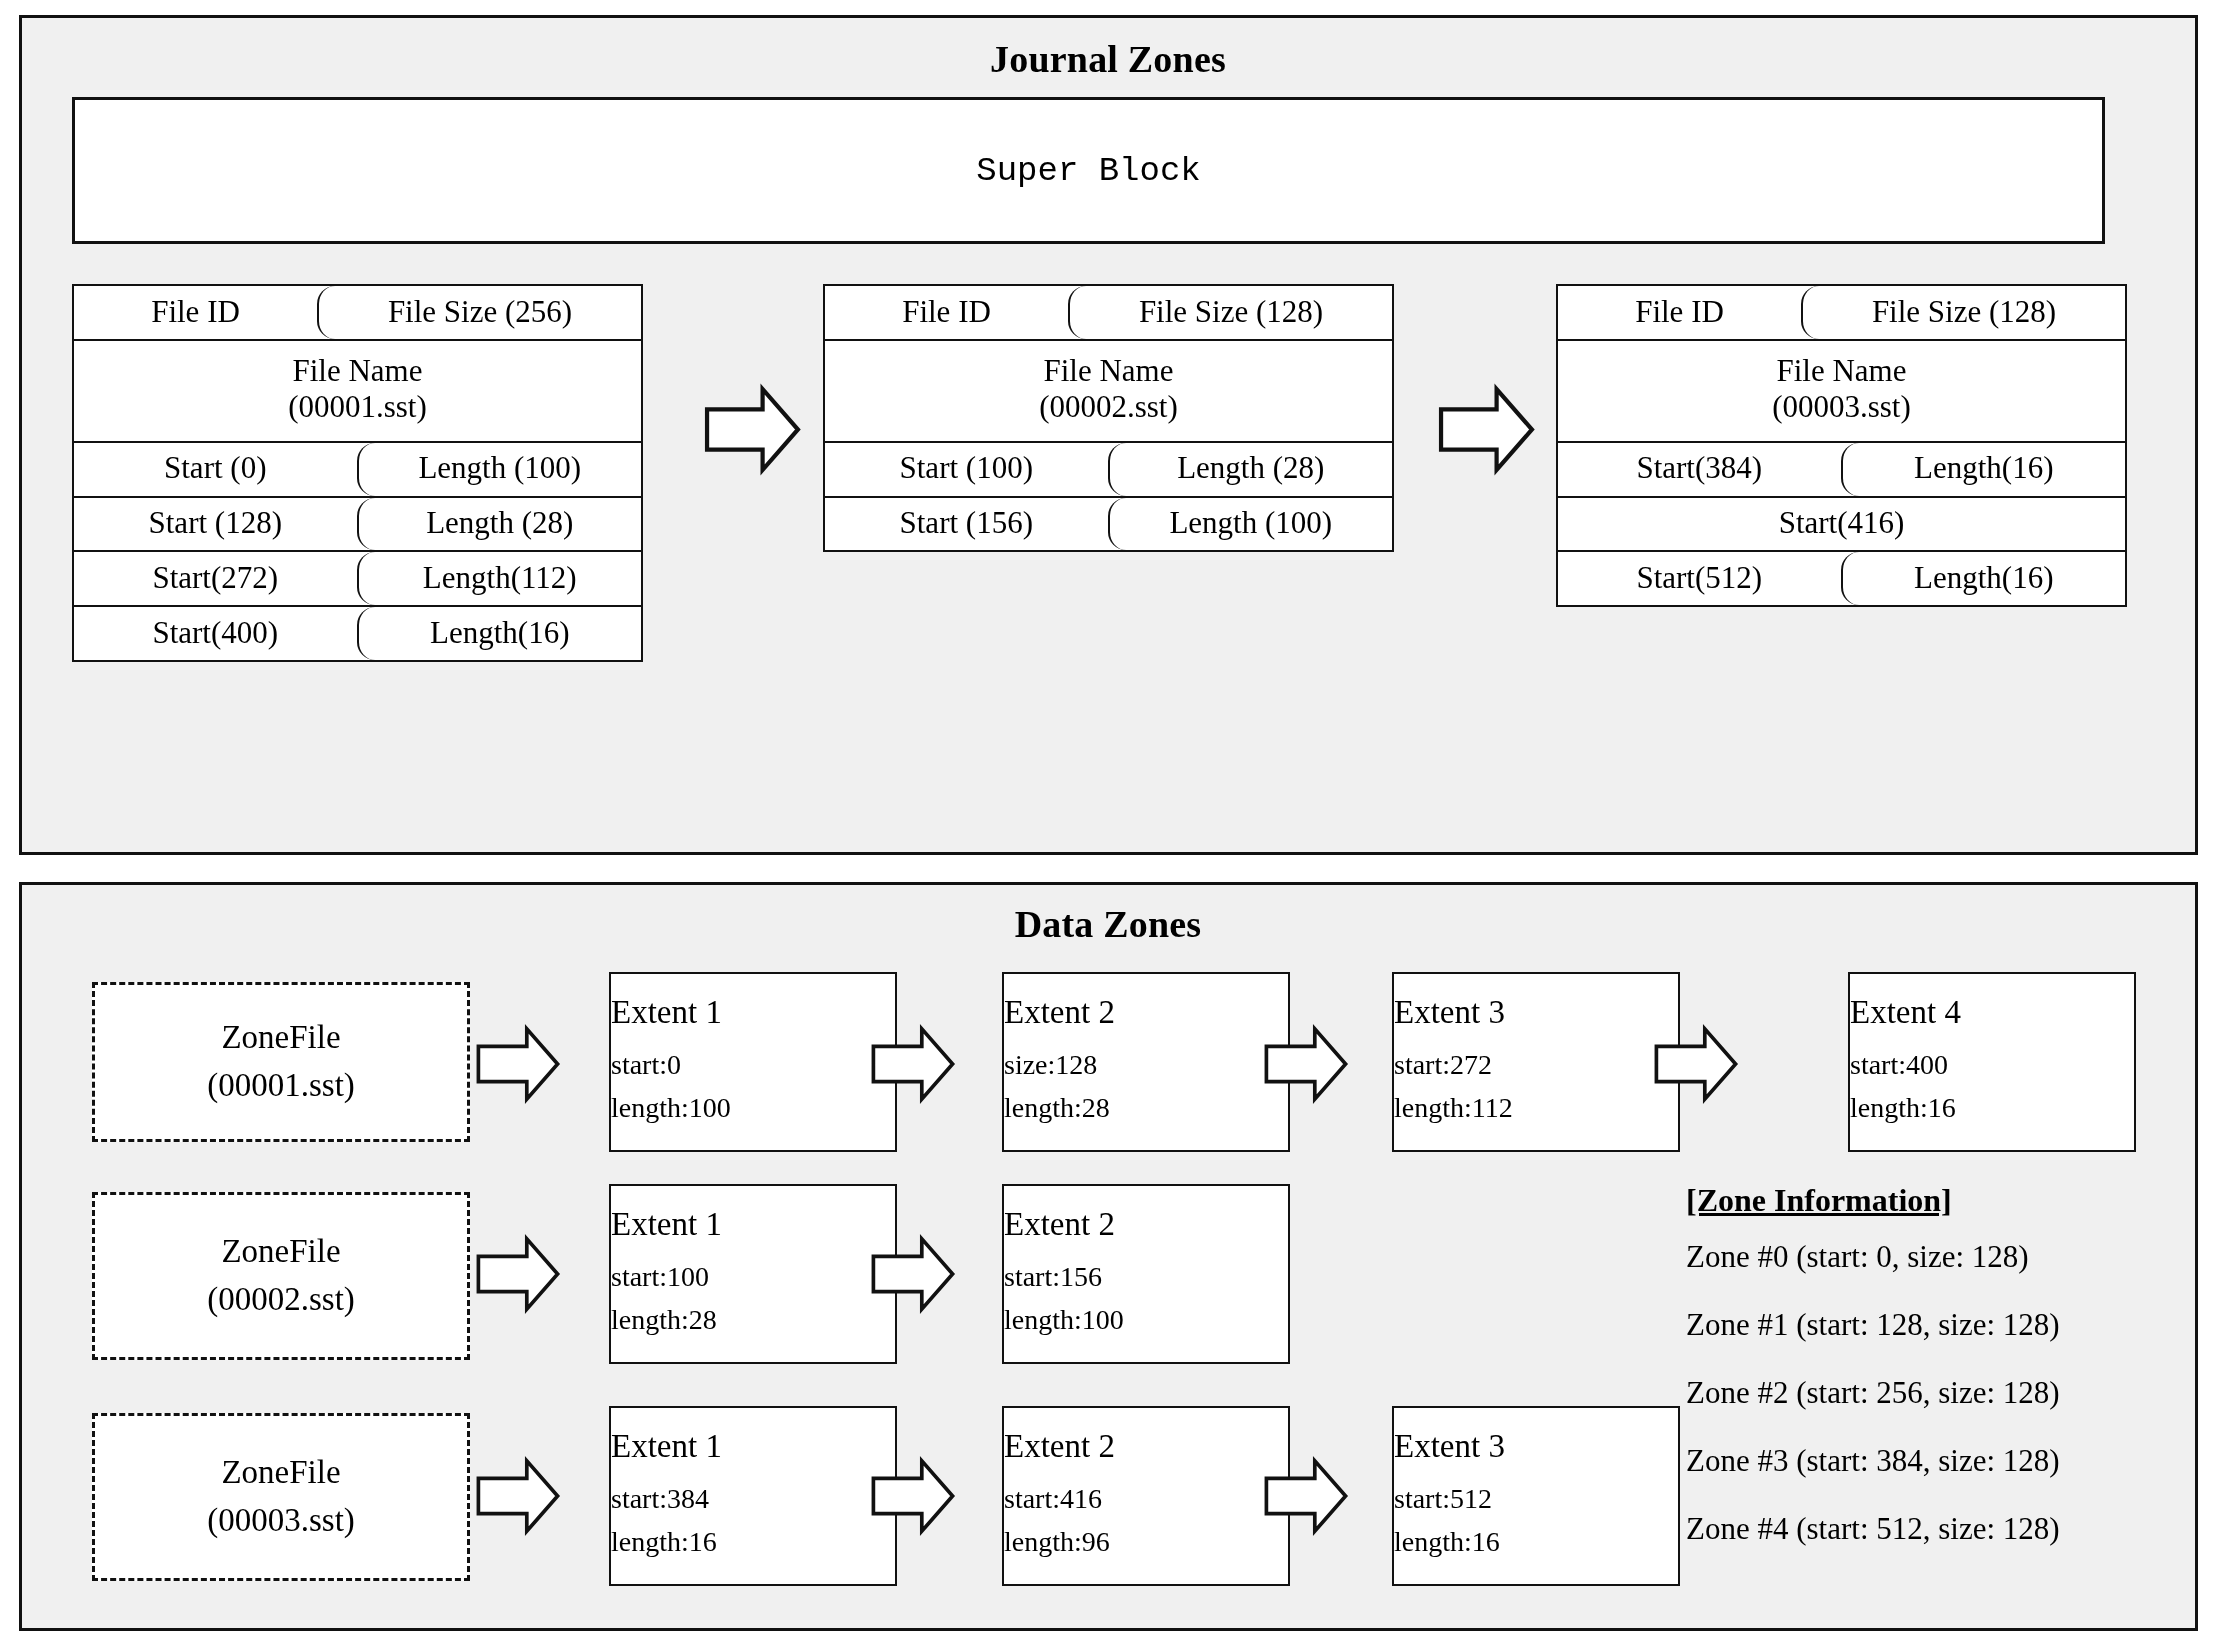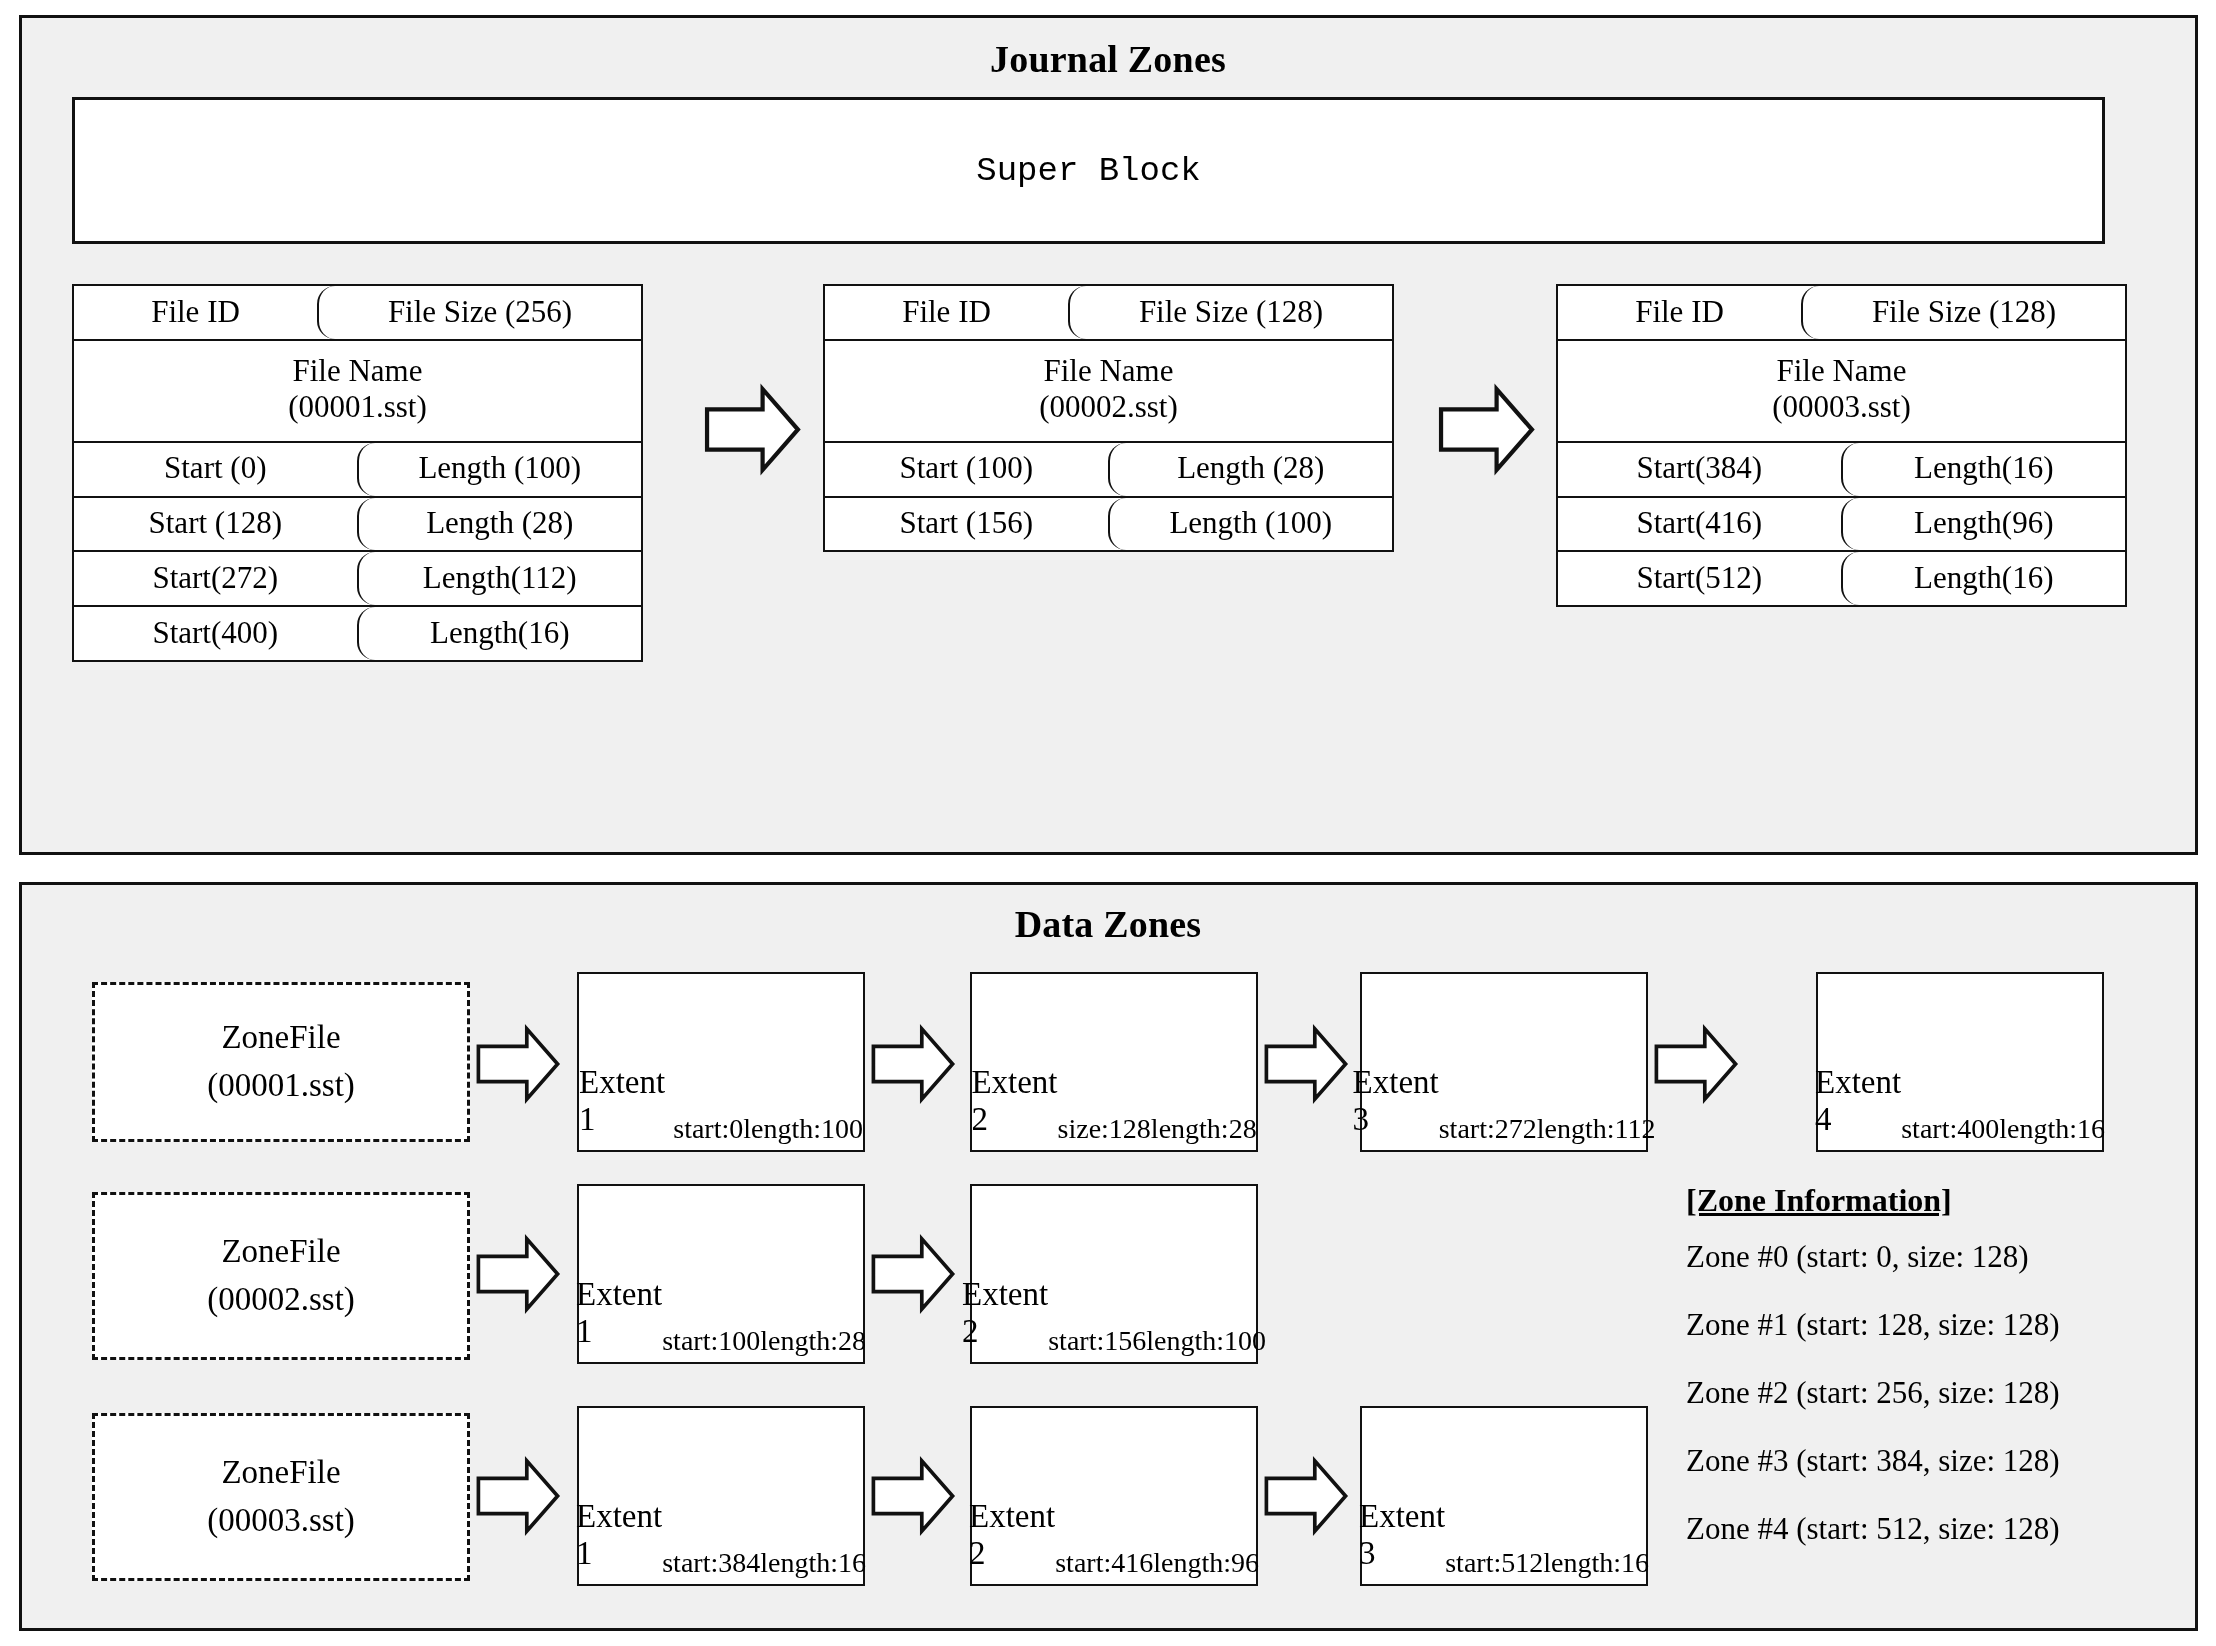--- a/index.html
+++ b/index.html
@@ -115,23 +115,24 @@
     line-height: 1.45;
   }
 
   
   .extent {
     position: absolute;
     background: #ffffff;
     border: 2.5px solid #111111;
     box-sizing: border-box;
     display: flex;
-    flex-direction: row;
-    align-items: flex-end;
+    flex-direction: column;
+    align-items: flex-start;
     justify-content: center;
+    margin-left: 32px;
   }
   .extent .ex-title {
     font-size: 33px;
     margin-bottom: 11.8px;
   }
   .extent .ex-line {
     font-size: 28px;
     line-height: 1.55;
   }
 
@@ -240,21 +241,20 @@
         <div>File Name</div>
         <div>(00003.sst)</div>
       </div>
     </div>
     <div class="jrow">
       <div class="jcell">Start(384)</div>
       <div class="jcell">Length(16)</div>
     </div>
     <div class="jrow">
       <div class="jcell">Start(416)</div>
-      <div class="jcell">Length(96)</div>
     </div>
     <div class="jrow">
       <div class="jcell">Start(512)</div>
       <div class="jcell">Length(16)</div>
     </div>
   </div>
 
   <div class="panel" id="data-panel">
     <div class="panel-title" id="data-title">Data Zones</div>
   </div>

